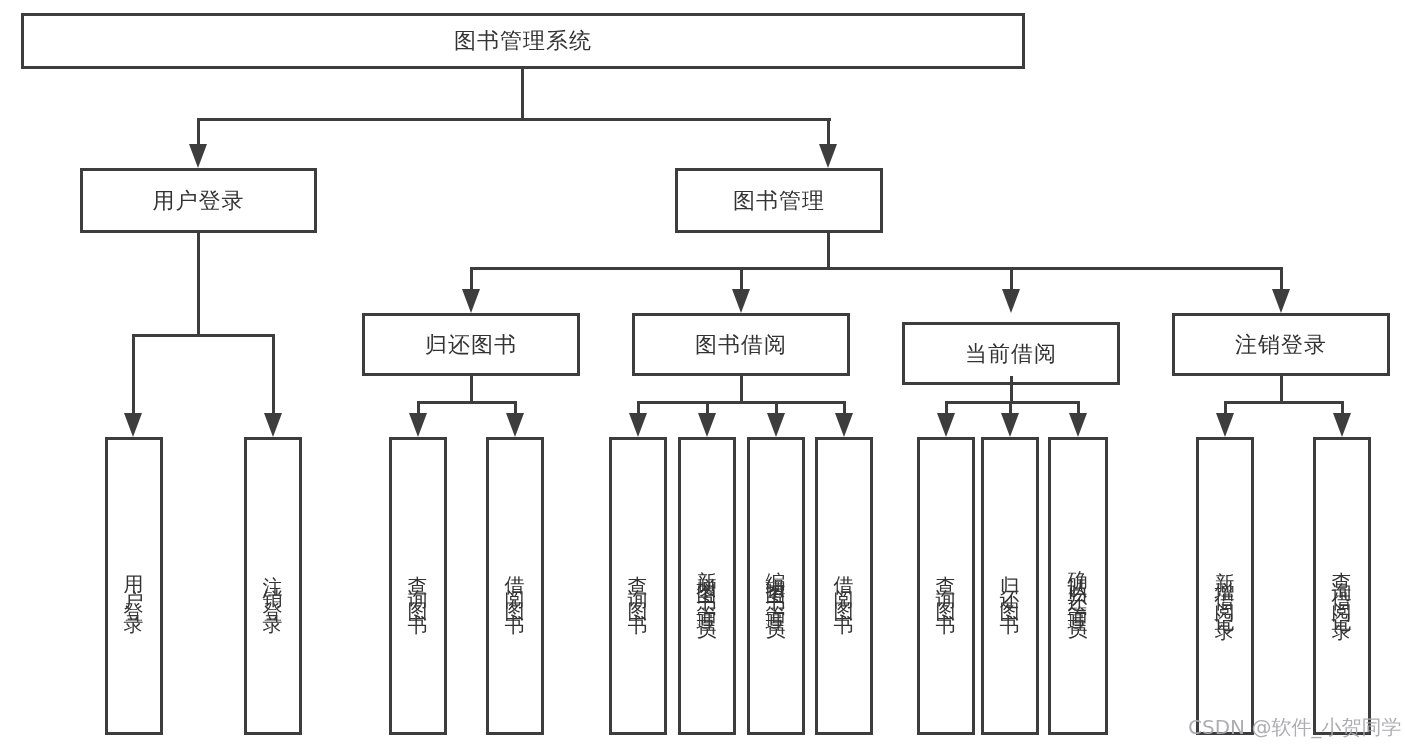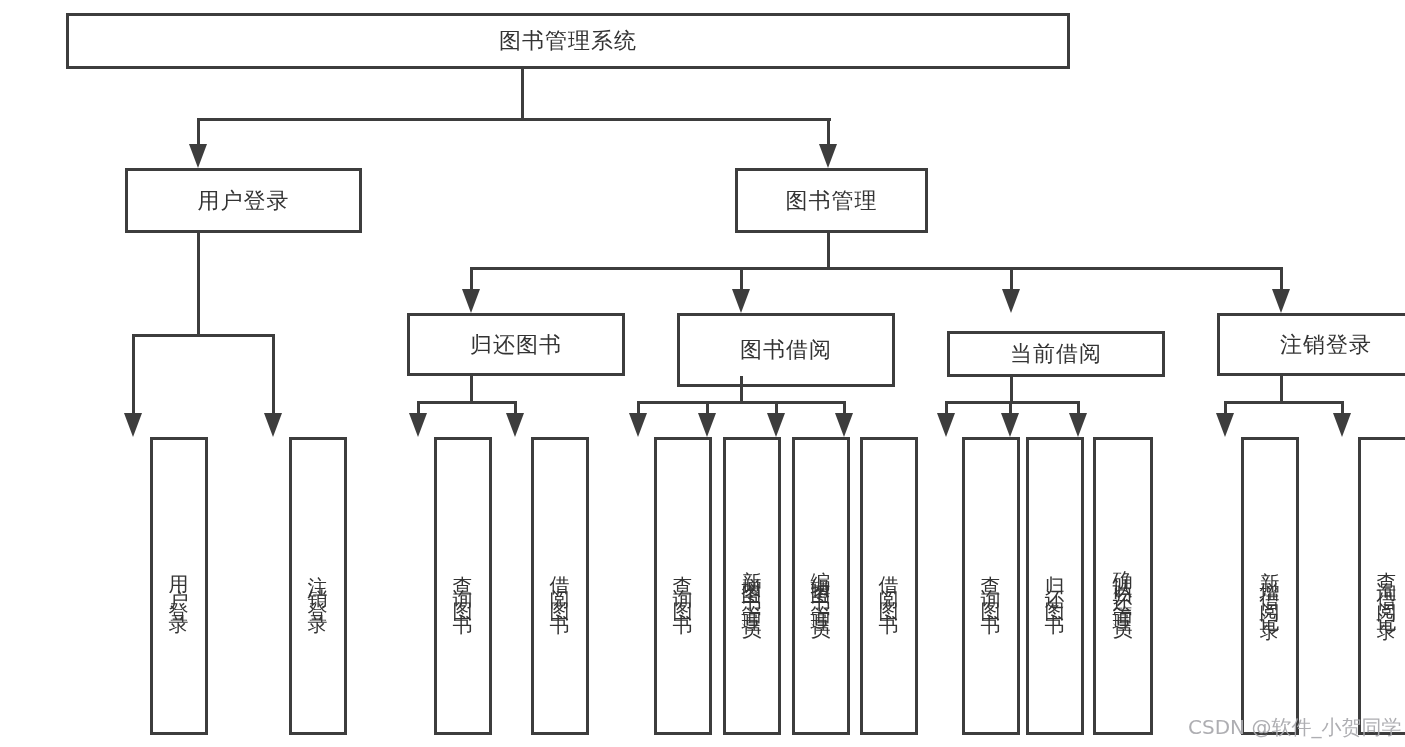--- a/index.html
+++ b/index.html
@@ -6,21 +6,20 @@
   body{
     width:1405px;height:747px;position:relative;background:#ffffff;
     font-family:"DejaVu Sans","Liberation Sans",sans-serif;
     overflow:hidden;
   }
   .box{
     position:absolute;box-sizing:border-box;background:#ffffff;
     border:3px solid #3d3d3d;color:#333333;
     display:flex;align-items:center;justify-content:center;
     text-align:center;
-    margin-left:45px;
   }
   .hbox{font-size:22px;letter-spacing:1px;}
   .vbox{
     writing-mode:vertical-rl;text-orientation:mixed;
     font-size:20px;line-height:1;
   }
   .vs{letter-spacing:13px;}
   .vm{letter-spacing:10px;}
   .vl{letter-spacing:7px;}
   .line{position:absolute;background:#3d3d3d;}
@@ -39,33 +38,33 @@
 <body>
 
 <div class="box hbox" style="left:21px;top:13px;width:1004px;height:56px">
   <span>图书管理系统</span>
 </div>
 
 <div class="box hbox" style="left:80px;top:168px;width:237px;height:65px">
   <span>用户登录</span>
 </div>
 
-<div class="box hbox" style="left:690px;top:168px;width:193px;height:65px">
+<div class="box hbox" style="left:675px;top:168px;width:208px;height:65px">
   <span>图书管理</span>
 </div>
 
 <div class="box hbox" style="left:362px;top:313px;width:218px;height:63px">
   <span>归还图书</span>
 </div>
 
-<div class="box hbox" style="left:632px;top:313px;width:218px;height:74px">
+<div class="box hbox" style="left:632px;top:313px;width:218px;height:63px">
   <span>图书借阅</span>
 </div>
 
-<div class="box hbox" style="left:902px;top:331px;width:218px;height:46px">
+<div class="box hbox" style="left:902px;top:322px;width:218px;height:63px">
   <span>当前借阅</span>
 </div>
 
 <div class="box hbox" style="left:1172px;top:313px;width:218px;height:63px">
   <span>注销登录</span>
 </div>
 
 <div class="box vbox vs" style="left:105px;top:437px;width:58px;height:298px">
   <span>用户登录</span>
 </div>

